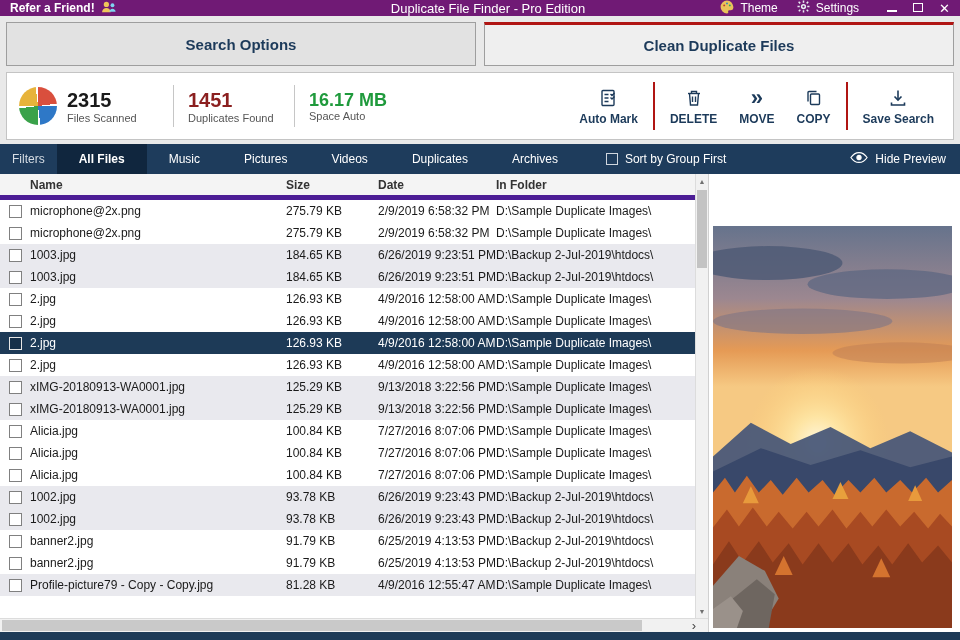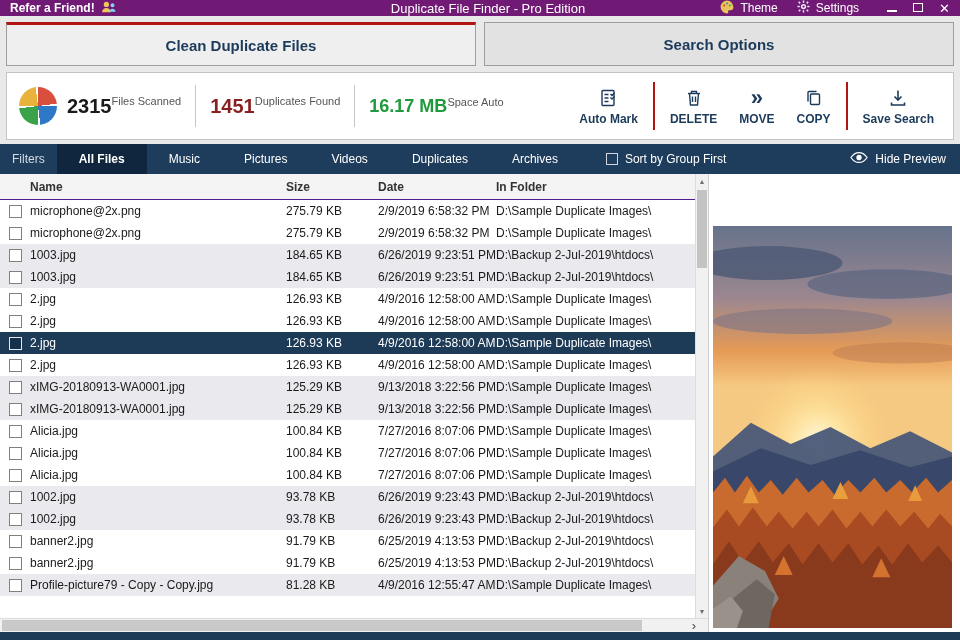--- a/index.html
+++ b/index.html
@@ -26,21 +26,21 @@
   .tab-search { background:#e2e2e2; }
   .tab-clean { background:#efefef; border-top:3px solid #b01513; }
 
   
   .statsbar { flex:none; margin:2px 6px 4px 6px; height:68px; background:#fff;
     border:1px solid #c4c4c4; display:flex; align-items:center; padding:0 8px; }
   .stats-left { display:flex; align-items:center; }
   .pie { width:38px; height:38px; border-radius:50%; margin:0 10px 0 4px;
     background:conic-gradient(#d94f3d 0 23%, #fff 23% 25%, #2e78c7 25% 48%, #fff 48% 50%,
       #3aa24a 50% 73%, #fff 73% 75%, #e7b33a 75% 98%, #fff 98% 100%); }
-  .stat { display:flex; justify-content:center; min-width:92px; }
+  .stat { display:flex; flex-direction:column; justify-content:center; min-width:92px; }
   .stat .val { font-size:20px; font-weight:bold; color:#1a1a1a; line-height:1.15; }
   .stat .lbl { font-size:11px; color:#555; }
   .stat.dup .val { color:#8b1f1f; }
   .stat.space .val { color:#1f9a3c; font-size:18px; }
   .vdiv { width:1px; height:42px; background:#c6c6c6; margin:0 14px; }
 
   .actions { margin-left:auto; display:flex; align-items:center; }
   .action-btn { display:flex; flex-direction:column; align-items:center; gap:3px;
     padding:0 11px; color:#1c3a5a; cursor:pointer; }
   .action-btn .ic { height:22px; display:flex; align-items:center; justify-content:center; }
@@ -61,21 +61,21 @@
   .hideprev { margin-left:auto; display:flex; align-items:center; gap:7px; padding:0 14px; cursor:pointer; }
   .hideprev svg { width:18px; height:13px; }
 
   
   .main { flex:1; display:flex; background:#fff; min-height:0; }
   .tablecol { width:708px; flex:none; display:flex; flex-direction:column; min-height:0; }
   .tablearea { flex:1; display:flex; min-height:0; }
   .tablewrap { flex:1; display:flex; flex-direction:column; min-width:0; }
 
   .thead { flex:none; height:26px; display:flex; align-items:center; background:#f4f4f4;
-    border-bottom:1px solid #4c1d95; font-size:12px; font-weight:bold; color:#333; }
+    border-bottom:5px solid #4c1d95; font-size:12px; font-weight:bold; color:#333; }
   .tbody { flex:1; overflow:hidden; }
 
   .ccb { flex:none; width:30px; display:flex; justify-content:center; }
   .cb { width:13px; height:13px; border:1px solid #808080; background:#fff; display:inline-block; }
   .c-name  { flex:none; width:256px; overflow:hidden; white-space:nowrap; text-overflow:clip; }
   .c-size  { flex:none; width:92px;  overflow:hidden; white-space:nowrap; }
   .c-date  { flex:none; width:118px; overflow:hidden; white-space:nowrap; }
   .c-folder{ flex:1; overflow:hidden; white-space:nowrap; }
 
   .trow { height:22px; display:flex; align-items:center; font-size:12px; color:#1a1a1a;
@@ -145,22 +145,22 @@
       </div>
       <div class="winctl">
         <span><span class="min-bar"></span></span>
         <span><span class="max-box"></span></span>
         <span class="close-x">✕</span>
       </div>
     </div>
   </div>
 
   <div class="tabrow">
+    <div class="tab tab-search">Search Options</div>
     <div class="tab tab-clean">Clean Duplicate Files</div>
-    <div class="tab tab-search">Search Options</div>
   </div>
 
   <div class="statsbar">
     <div class="stats-left">
       <div class="pie"></div>
       <div class="stat">
         <span class="val">2315</span>
         <span class="lbl">Files Scanned</span>
       </div>
       <div class="vdiv"></div>

